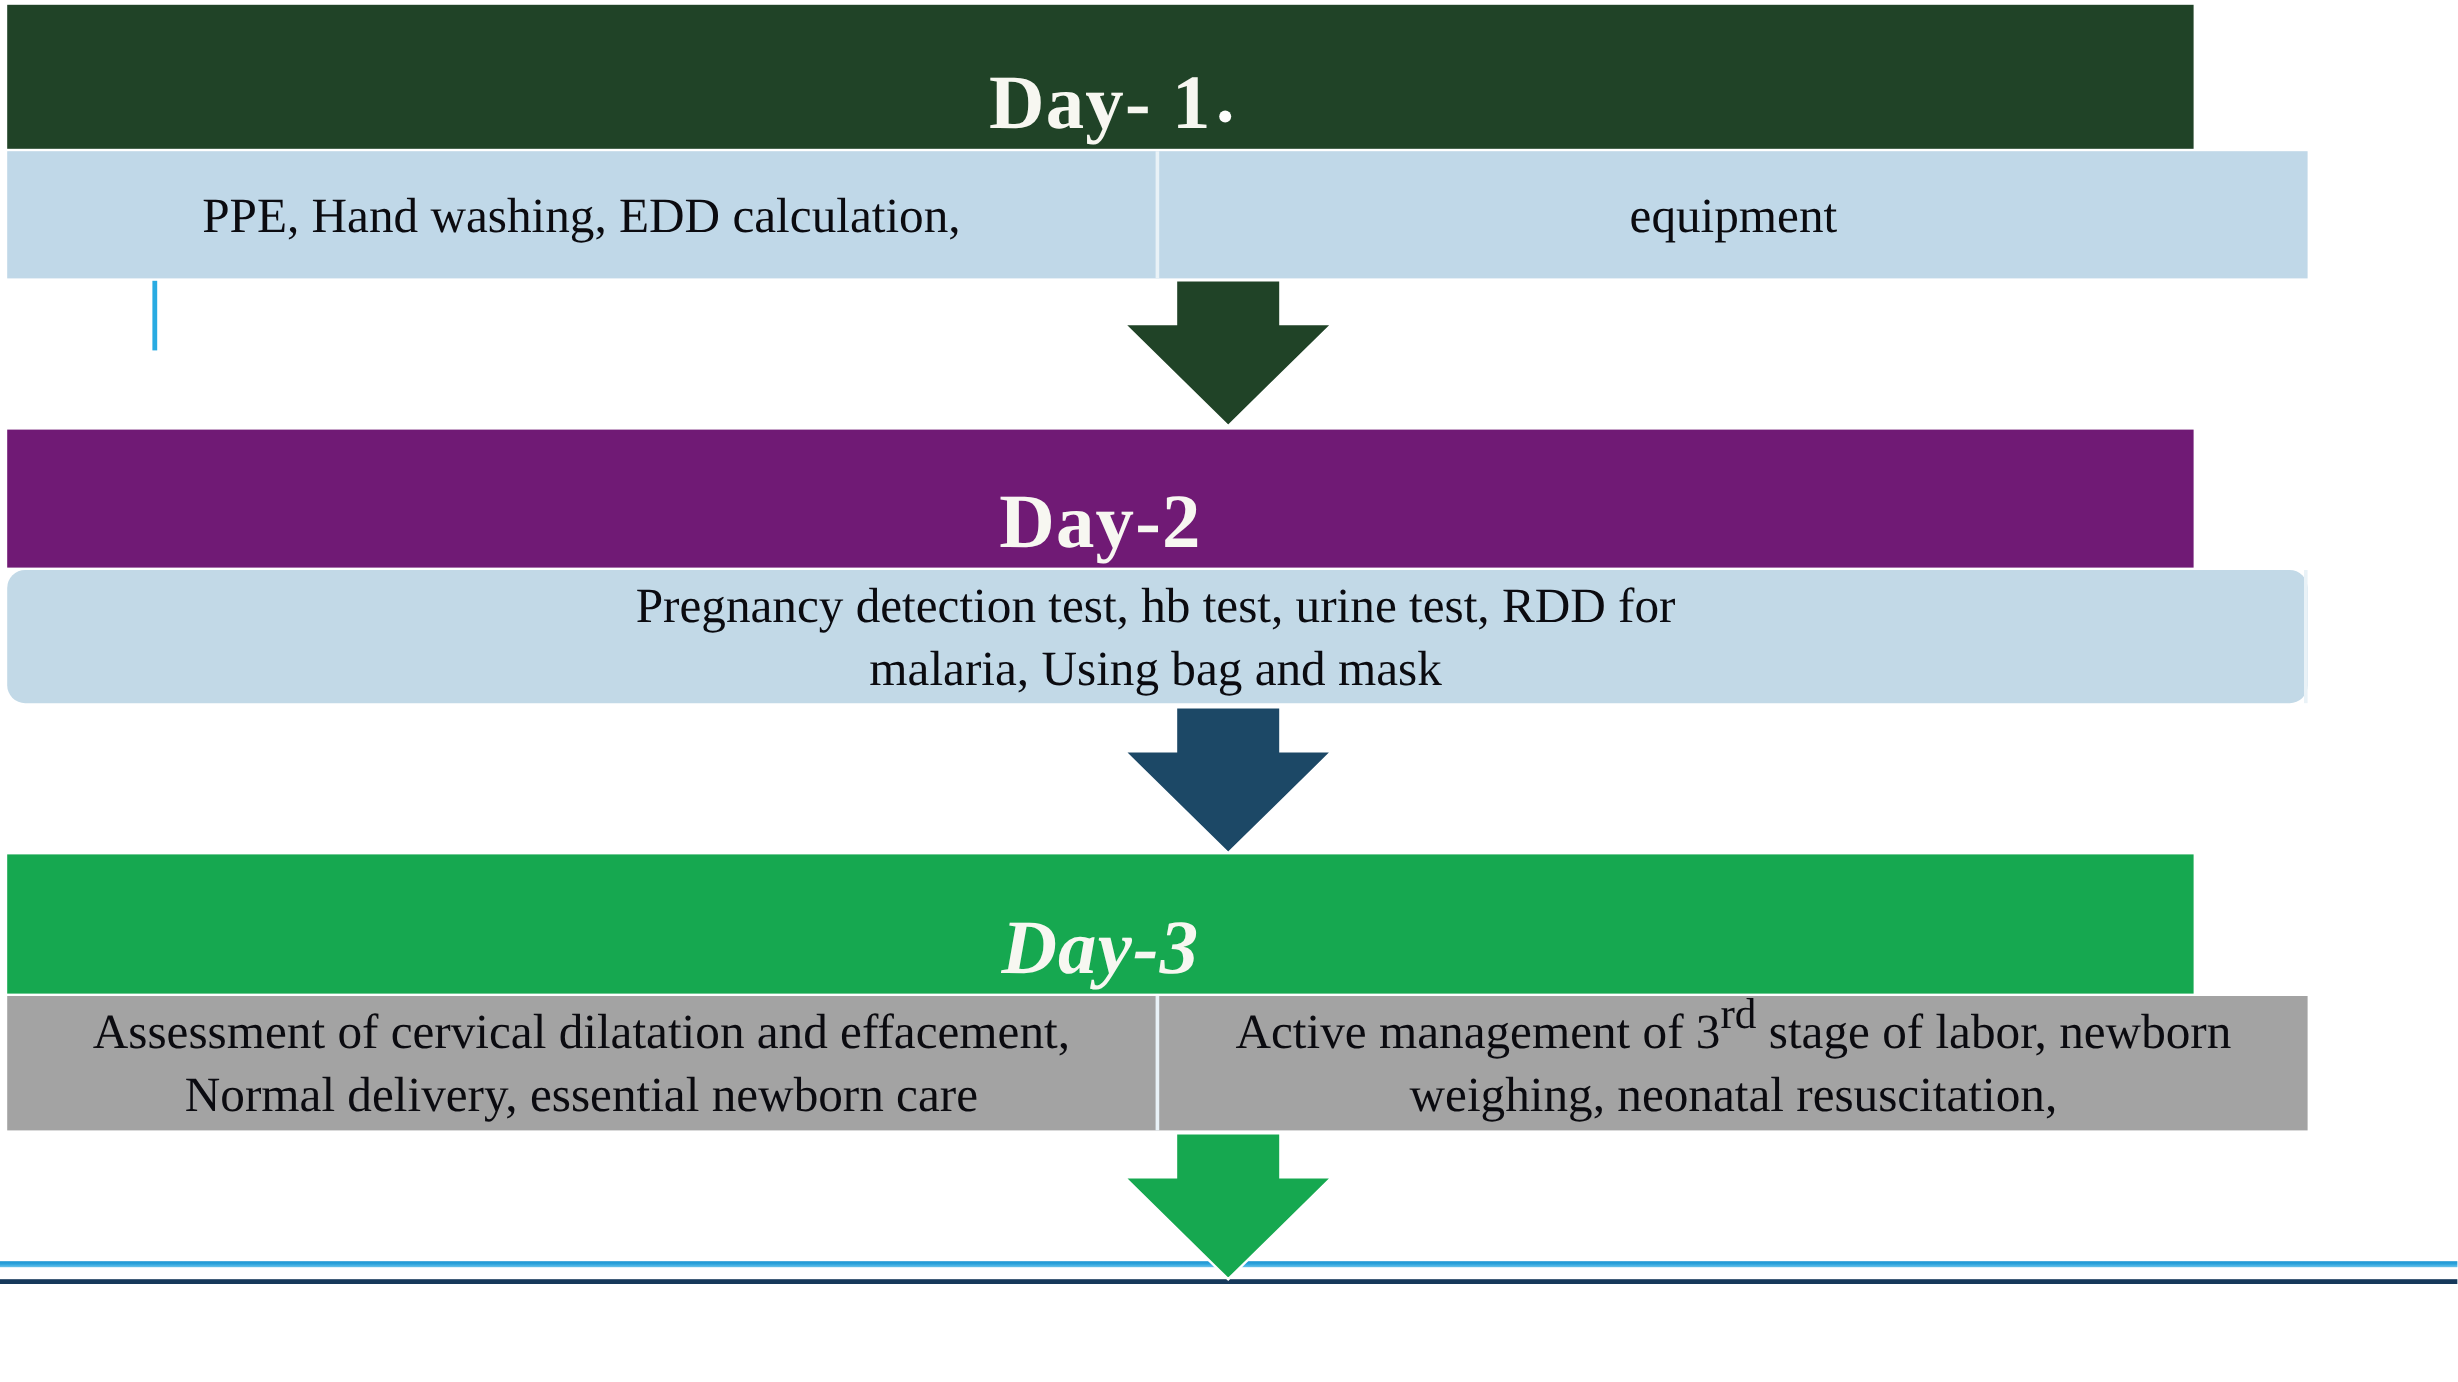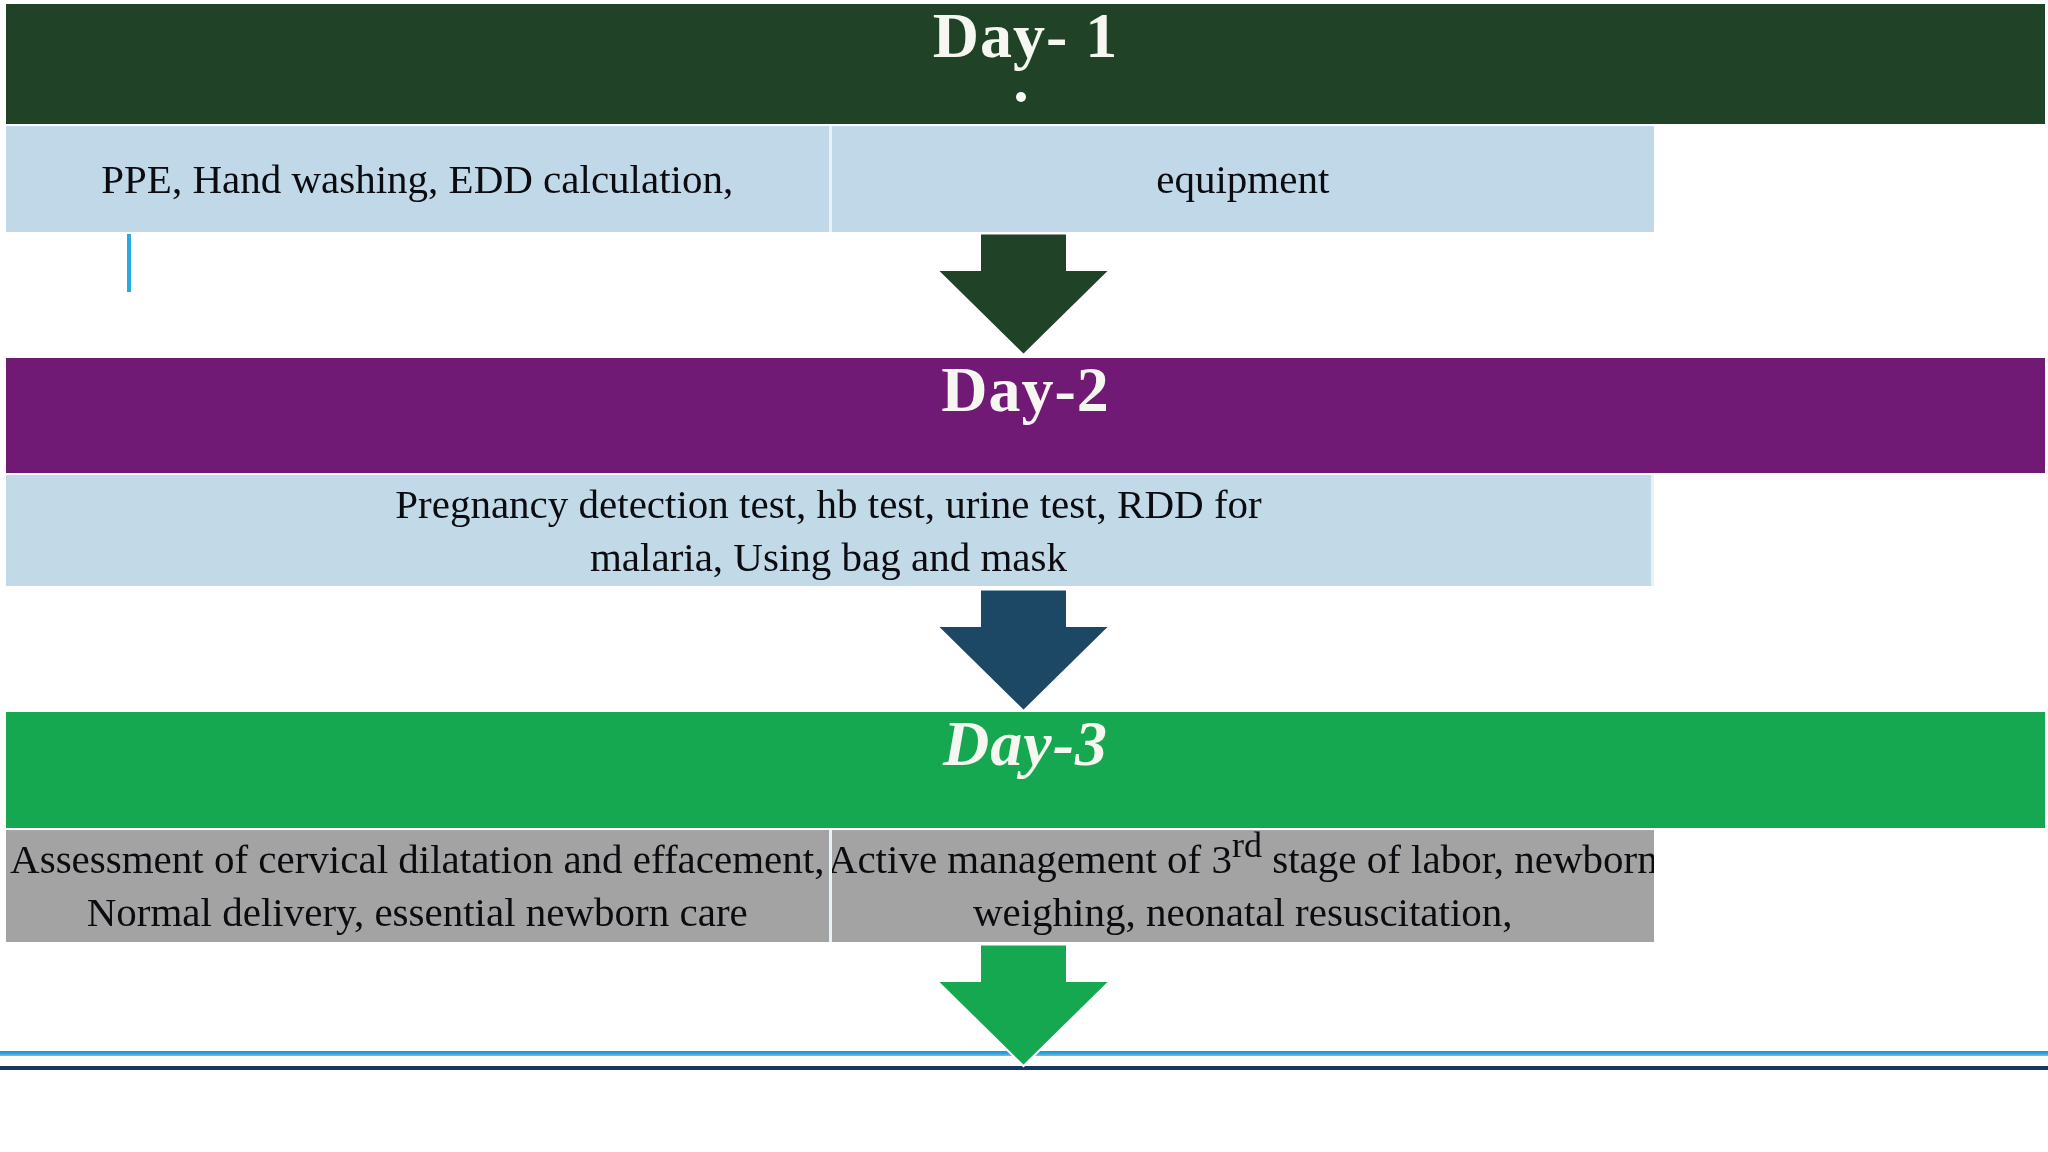--- a/index.html
+++ b/index.html
@@ -12,46 +12,46 @@
     height: 1152px;
     position: relative;
     overflow: hidden;
     font-family: "Liberation Serif", serif;
   }
   .abs { position: absolute; }
 
   
   .day-bar {
     left: 6px;
-    width: 2039px;
+    width: 1822px;
     display: flex;
-    align-items: flex-start;
+    align-items: flex-end;
     justify-content: center;
   }
   .day-bar .day-title {
     color: #F7F7F1;
     font-weight: bold;
     font-size: 64px;
     letter-spacing: 1px;
     line-height: 1;
     padding-bottom: 6px;
   }
   #day1-bar { top: 4px;   height: 120px; background: #204327; }
   #day2-bar { top: 358px; height: 115px; background: #701a75; }
   #day3-bar { top: 712px; height: 116px; background: #16A850; font-style: italic; }
 
   
   .content-row {
     left: 6px;
-    width: 1648px;
+    width: 1917px;
     display: flex;
     flex-direction: row;
   }
   #day1-row { top: 126px; height: 106px; background: #C0D8E8; }
-  #day2-row { top: 475px; height: 111px; background: #C2D9E7; }
+  #day2-row { top: 475px; height: 111px; background: #C2D9E7; border-radius: 15px; }
   #day3-row { top: 830px; height: 112px; background: #a3a3a3; }
 
   .cell {
     flex: 1 1 0;
     display: flex;
     flex-direction: column;
     justify-content: center;
     align-items: center;
     color: #0B0B10;
     font-size: 41px;

